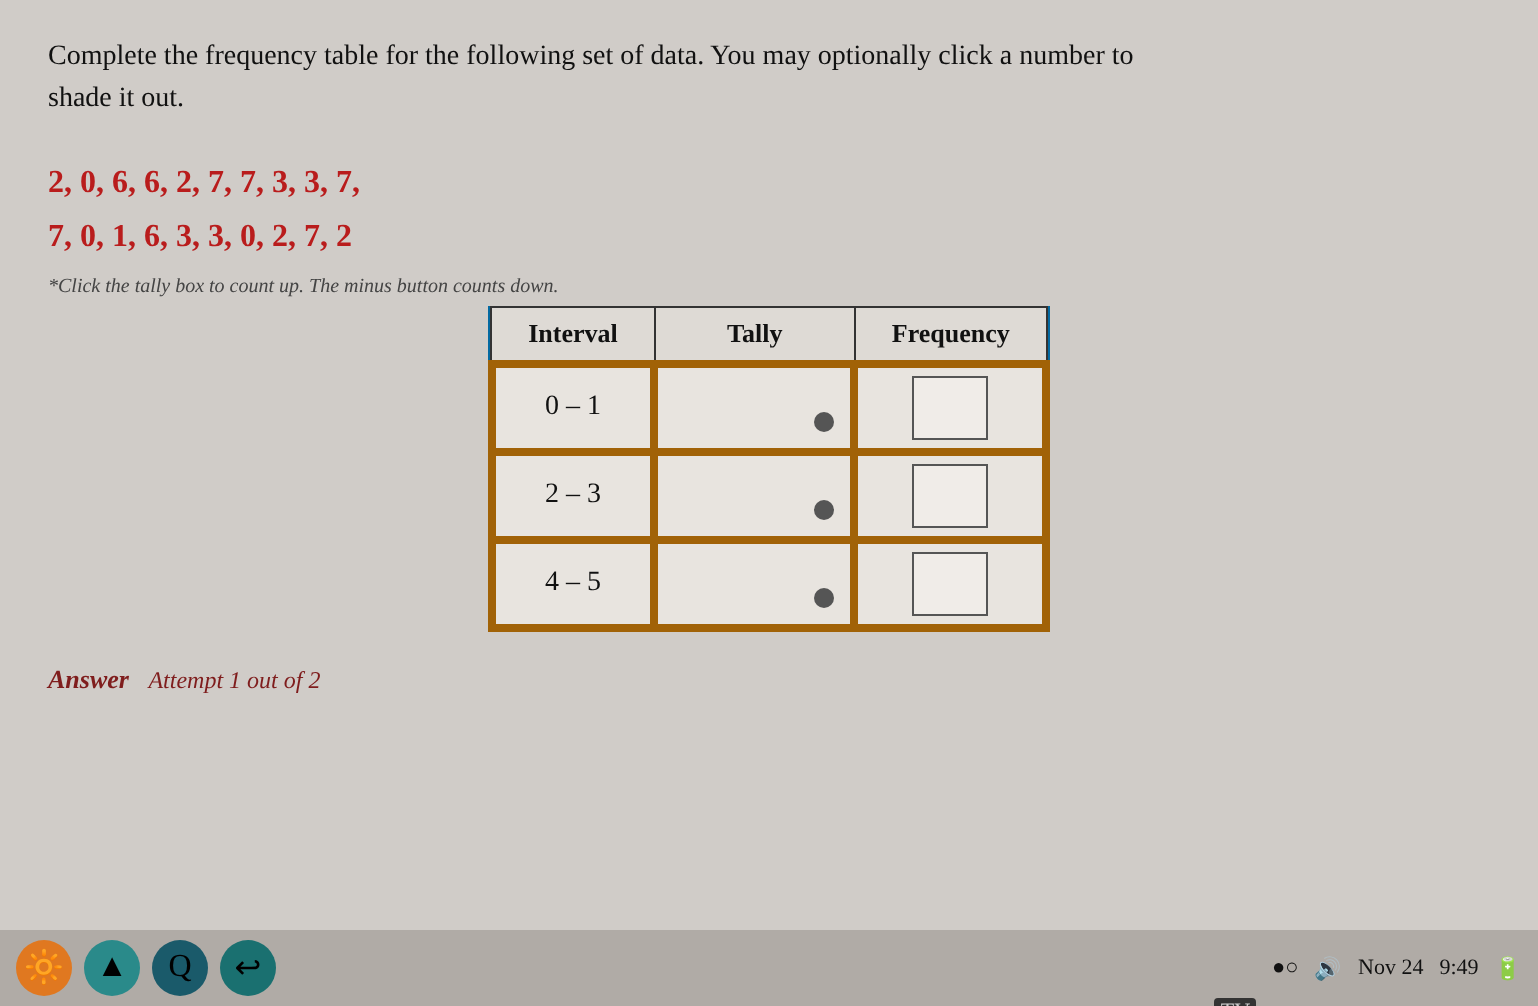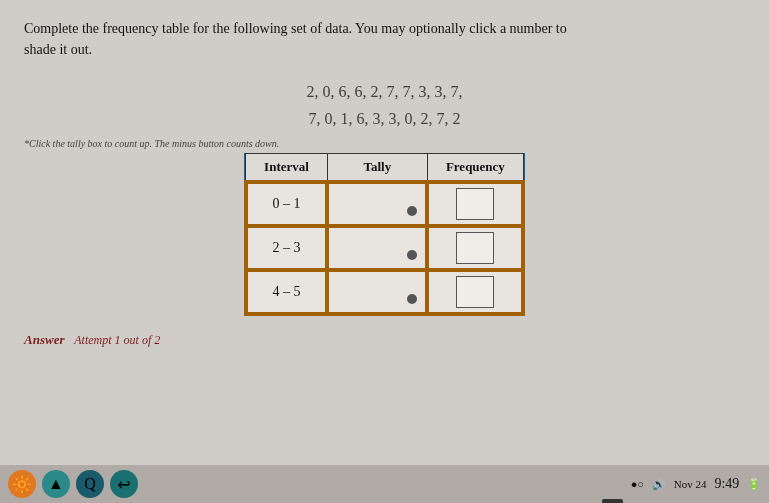--- a/index.html
+++ b/index.html
@@ -19,26 +19,25 @@
 
     .instructions {
       font-size: 14px;
       line-height: 1.5;
       color: #111;
       max-width: 680px;
       margin-bottom: 18px;
     }
 
     .data-set {
-      text-align: center;
       font-size: 16px;
-      font-weight: normal;
+      font-weight: bold;
       line-height: 1.7;
       margin-bottom: 6px;
-      color: #404040;
+      color: #b91c1c;
     }
 
     .tally-hint {
       text-align: left;
       font-size: 10px;
       color: #444;
       margin-bottom: 4px;
       font-style: italic;
     }
 
@@ -170,21 +169,21 @@
       gap: 8px;
       font-size: 11px;
       color: #111;
     }
 
     .taskbar-right .date {
       font-size: 11px;
     }
 
     .taskbar-right .time {
-      font-size: 14px;
+      font-size: 11px;
     }
 
     .tv-icon {
       font-size: 11px;
       background: #333;
       color: #ccc;
       padding: 1px 3px;
       border-radius: 2px;
       margin-top: 44px;
     }

